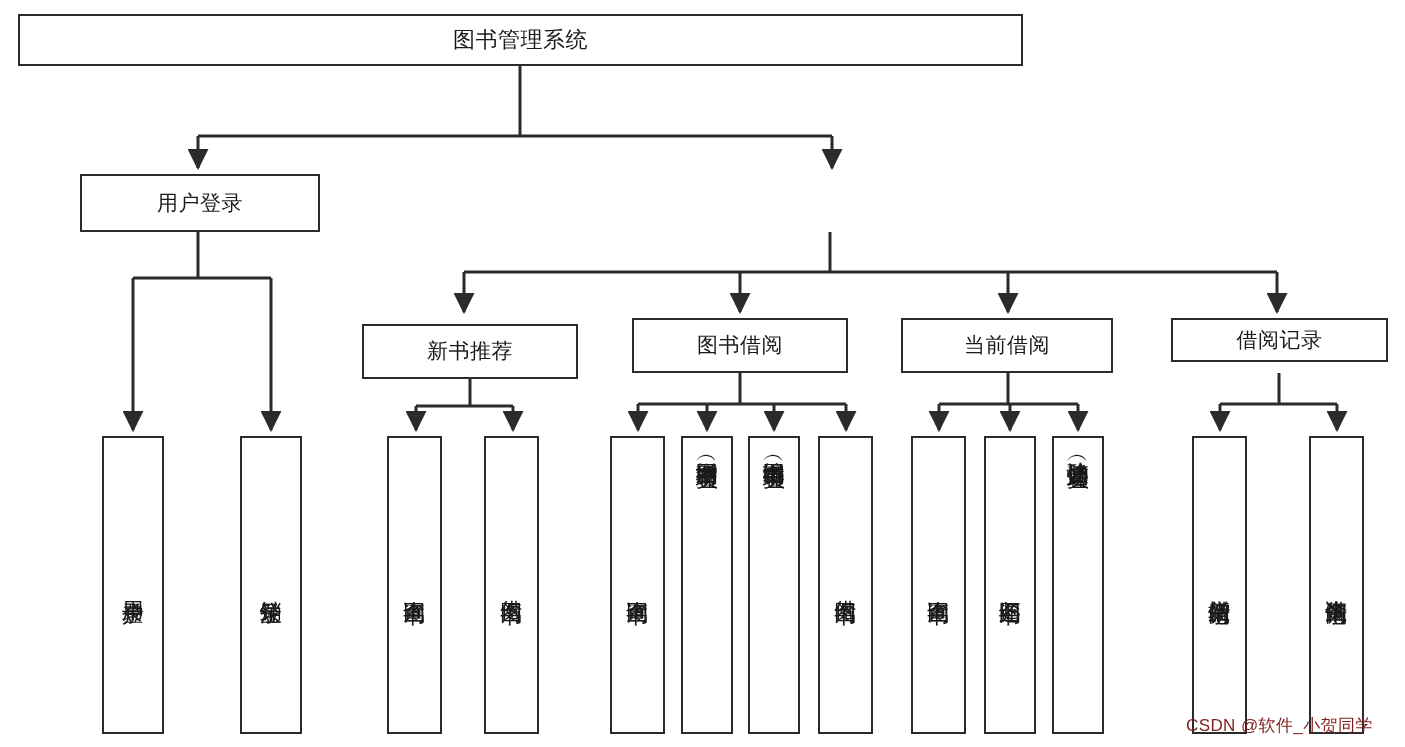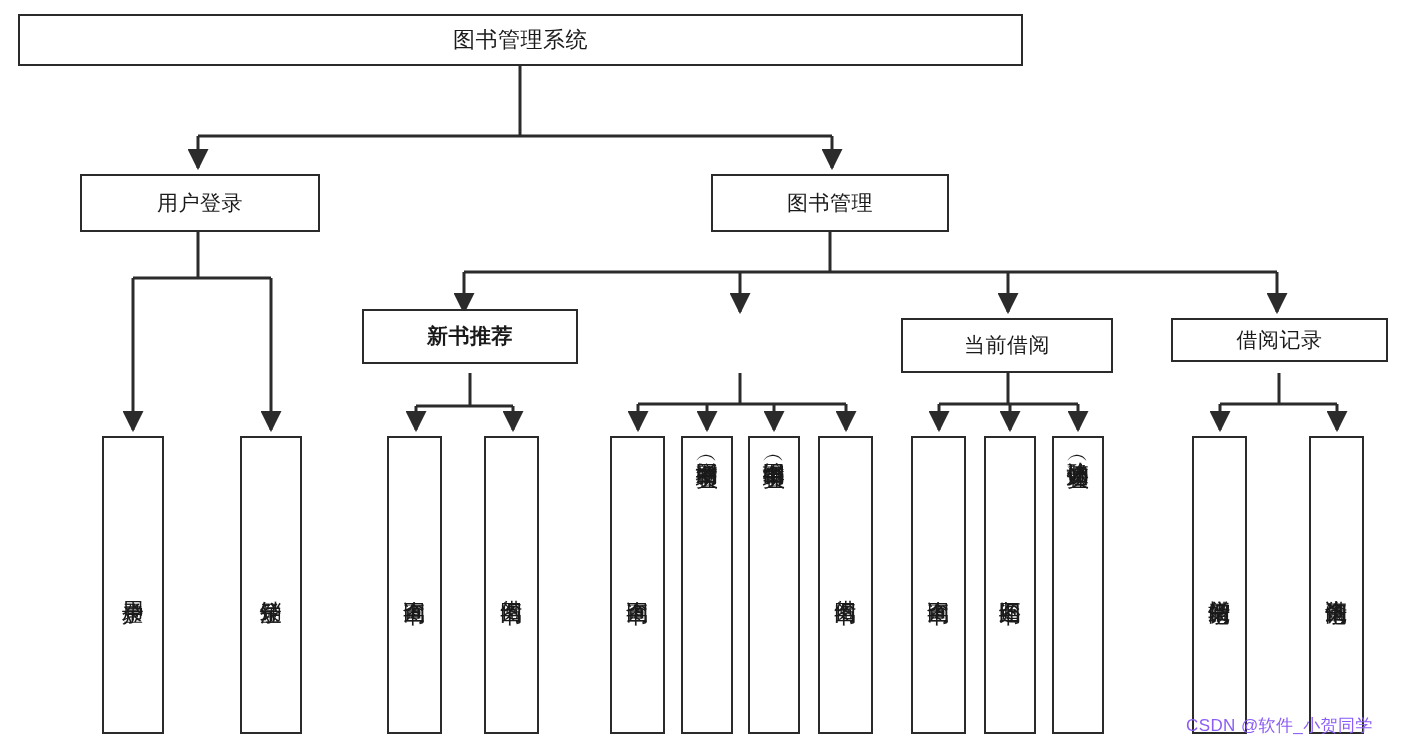--- a/index.html
+++ b/index.html
@@ -59,21 +59,21 @@
     line-height: 1.06;
     letter-spacing: 1px;
     white-space: nowrap;
   }
   .node.vert.mid {
     align-items: center;
     padding-top: 0;
   }
   .watermark {
     position: absolute;
-    color: #8b5cf6;
+    color: #7f1d1d;
     font-size: 17px;
     white-space: nowrap;
     left: 1186px;
     top: 714px;
     letter-spacing: 0.4px;
   }
 </style>
 </head>
 <body>
 
@@ -129,26 +129,26 @@
     </g>
   </svg>
 
   <div class="node root horiz" style="left:18px; top:14px; width:1005px; height:52px;">
     <span class="lbl">图书管理系统</span>
   </div>
 
   <div class="node horiz" style="left:80px; top:174px; width:240px; height:58px;">
     <span class="lbl">用户登录</span>
   </div>
-  <div class="node horiz" style="left:711px; top:174px; width:238px; height:58px;">
-    <span class="lbl">图书管理</span>
-  </div>
-
-  <div class="node horiz" style="left:362px; top:309px; width:216px; height:55px;font-weight:bold;">
+
+  <div class="node horiz" style="left:362px; top:324px; width:216px; height:55px;">
     <span class="lbl">新书推荐</span>
+  </div>
+  <div class="node horiz" style="left:632px; top:318px; width:216px; height:55px;">
+    <span class="lbl">图书借阅</span>
   </div>
   <div class="node horiz" style="left:901px; top:318px; width:212px; height:55px;">
     <span class="lbl">当前借阅</span>
   </div>
   <div class="node horiz" style="left:1171px; top:318px; width:217px; height:44px;">
     <span class="lbl">借阅记录</span>
   </div>
 
   <div class="node vert mid" style="left:102px; top:436px; width:62px; height:298px;">
     <span class="lbl">用户登录</span>

